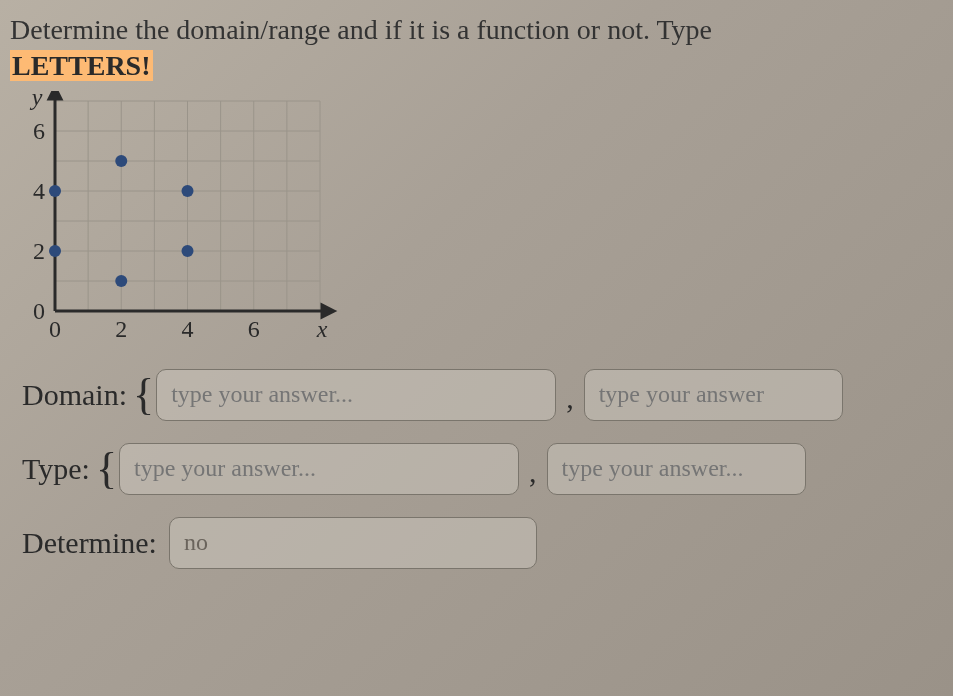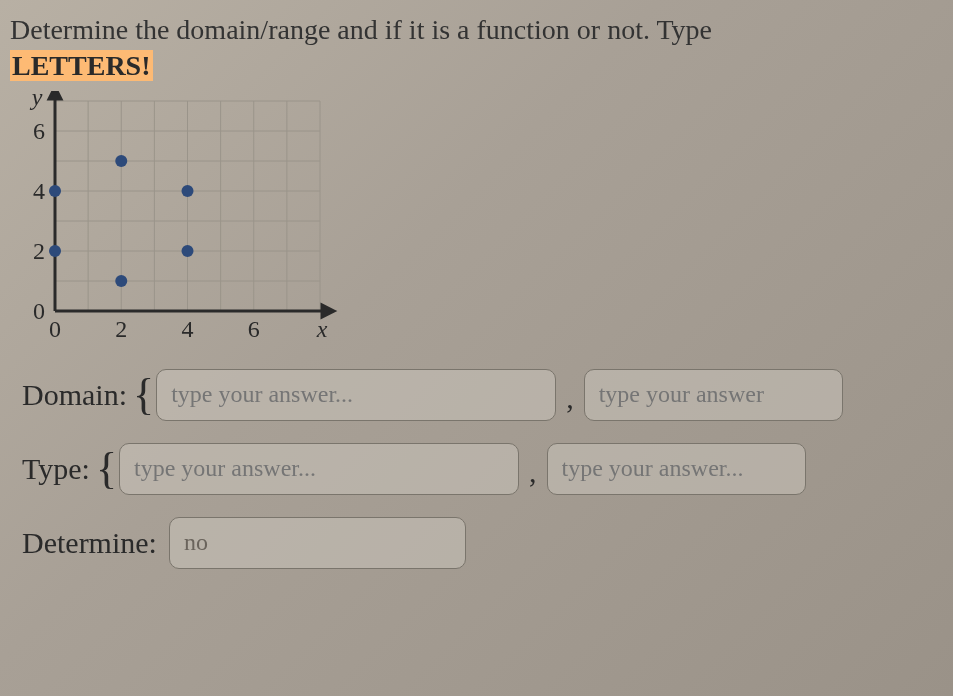--- a/index.html
+++ b/index.html
@@ -62,21 +62,21 @@
     border-radius: 10px;
     height: 52px;
     font-size: 24px;
     color: #6a645c;
     padding: 0 14px;
     font-family: Georgia, serif;
     outline: none;
   }
   .answer-input.wide { width: 400px; }
   .answer-input.med { width: 259px; }
-  .answer-input.small { width: 297px; }
+  .answer-input.small { width: 368px; }
   .comma {
     font-size: 30px;
     margin: 0 10px 0 10px;
     color: #2a2a2a;
     align-self: flex-end;
     padding-bottom: 6px;
   }
 </style>
 </head>
 <body>

